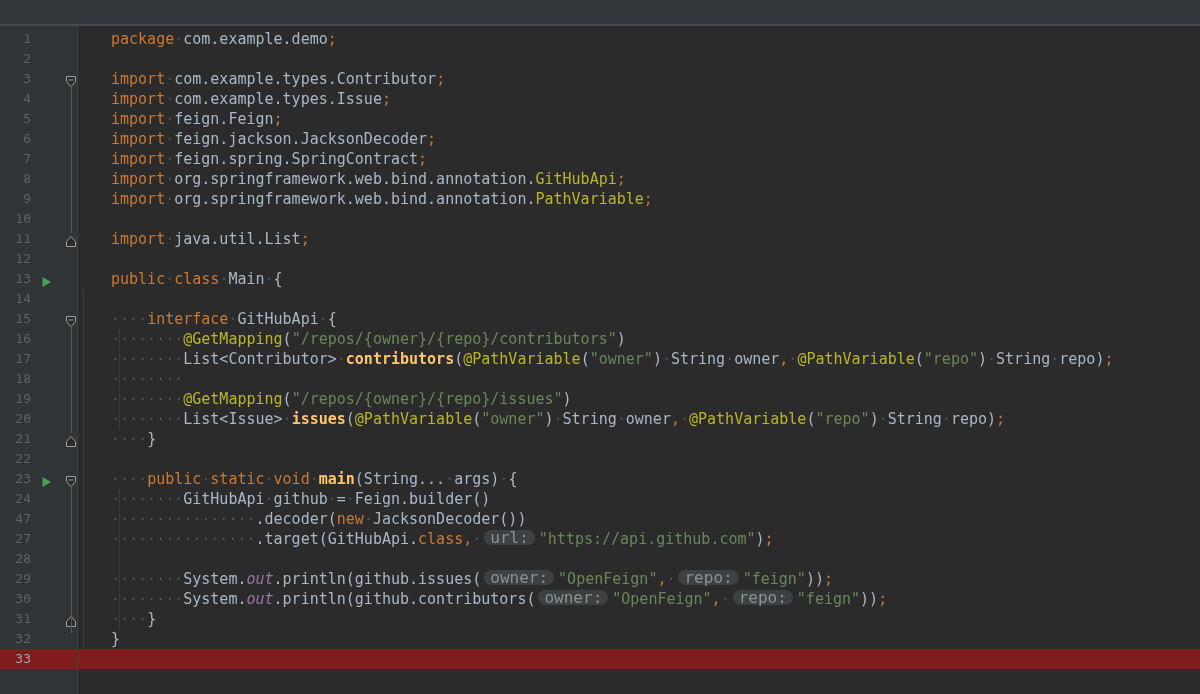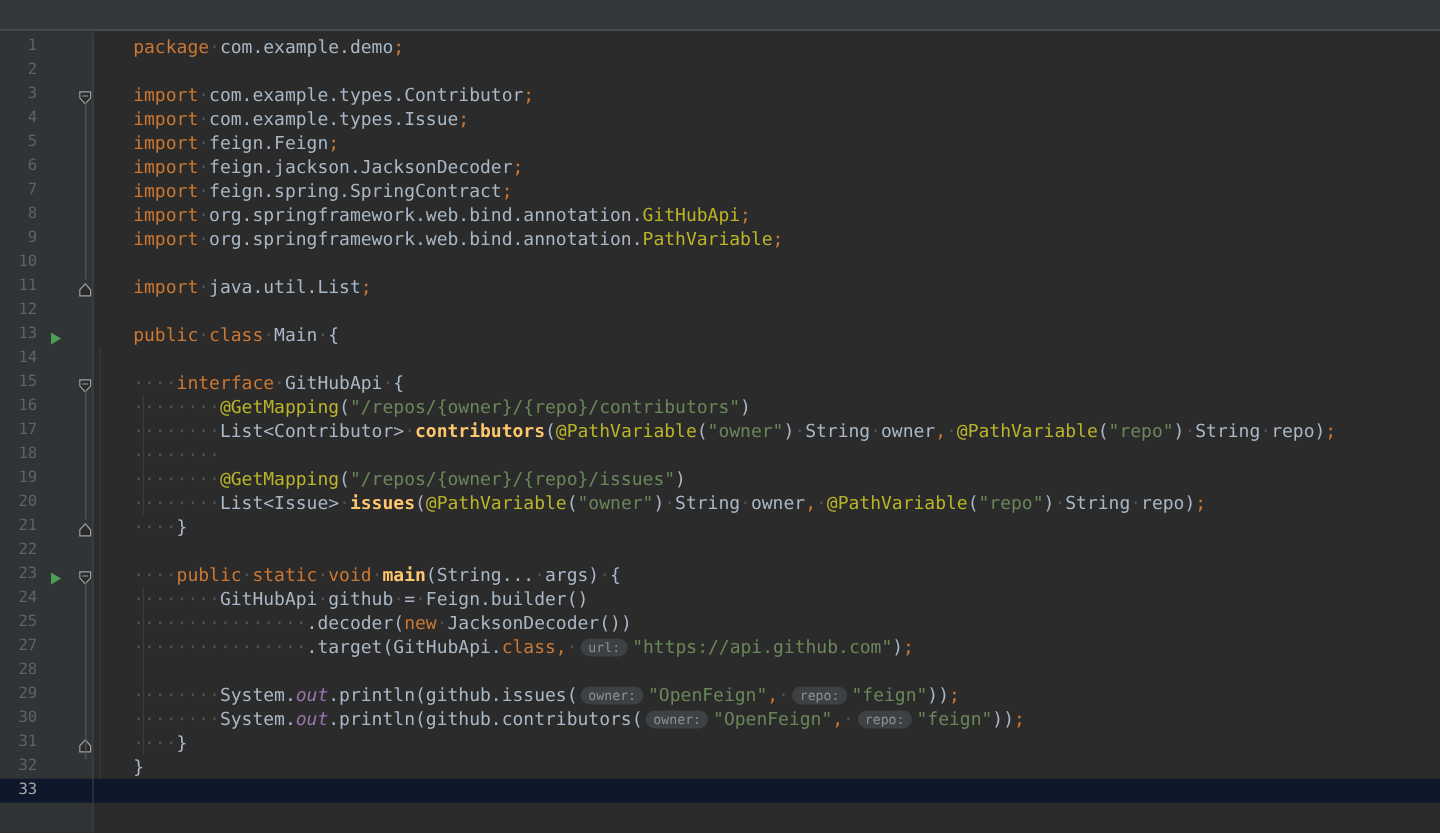--- a/index.html
+++ b/index.html
@@ -24,21 +24,21 @@
     background:#2B2B2B;
     padding-top:3px;
     overflow:hidden;
   }
   #gutter-strip {
     position:absolute; left:0; top:0; bottom:0; width:78px;
     background:#313437;
     border-right:1px solid #3C3F42;
   }
   .row { position:relative; display:flex; height:20px; line-height:20px; }
-  .row.caret { background:#0f172a; }
+  .row.caret { background:#7f1d1d; }
   .gutter {
     position:relative; flex:0 0 78px; height:20px;
     border-right:1px solid #3C3F42;
   }
   .lnum {
     position:absolute; left:0; top:0; width:31px; text-align:right;
     font-size:13px; color:#606366; line-height:20px;
   }
   .row.caret .lnum { color:#A5A6A8; }
   .gicon { position:absolute; top:4px; display:block; }
@@ -55,21 +55,21 @@
   .tok-k { color:var(--c-keyword,#CC7832); }
   .tok-p { color:var(--c-plain,#A9B7C6); }
   .tok-s { color:var(--c-string,#6A8759); }
   .tok-a { color:var(--c-annotation,#BBB529); }
   .tok-m { color:var(--c-method,#FFC66D); font-weight:bold; }
   .tok-i { color:var(--c-plain,#A9B7C6); }
   .tok-f { color:var(--c-field,#9876AA); font-style:italic; }
   .tok-h {
     display:inline-block; vertical-align:1px;
     background:var(--c-inlay-bg,#3D4144); color:var(--c-inlay-fg,#8C9194);
-    font-size:11px; line-height:15px; padding:0 6px;
+    font-size:16px; line-height:15px; padding:0 6px;
     border-radius:8px; margin:0 4px 0 3px;
   }
   .ws { color:var(--c-whitespace,#4E5254); }
 
   .fold-range-line { position:absolute; width:1px; background:#55585B; pointer-events:none; }
   .iguide { position:absolute; width:1px; background:#383C3F; pointer-events:none; }
 </style>
 </head>
 <body>
 
@@ -241,21 +241,21 @@
           <div class="code"><span class="tok-p"><span class="ws">····</span></span><span class="tok-k">public<span class="ws">·</span>static<span class="ws">·</span>void</span><span class="tok-p"><span class="ws">·</span></span><span class="tok-m">main</span><span class="tok-p">(String...<span class="ws">·</span>args)<span class="ws">·</span>{</span></div>
         </div>
         <div class="row">
           <div class="gutter">
             <span class="lnum">24</span>
           </div>
           <div class="code"><span class="tok-p"><span class="ws">········</span>GitHubApi<span class="ws">·</span>github<span class="ws">·</span>=<span class="ws">·</span>Feign.</span><span class="tok-i">builder</span><span class="tok-p">()</span></div>
         </div>
         <div class="row">
           <div class="gutter">
-            <span class="lnum">25</span>
+            <span class="lnum">47</span>
           </div>
           <div class="code"><span class="tok-p"><span class="ws">················</span>.decoder(</span><span class="tok-k">new</span><span class="tok-p"><span class="ws">·</span>JacksonDecoder())</span></div>
         </div>
         <div class="row">
           <div class="gutter">
             <span class="lnum">27</span>
           </div>
           <div class="code"><span class="tok-p"><span class="ws">················</span>.target(GitHubApi.</span><span class="tok-k">class</span><span class="tok-k">,</span><span class="tok-p"><span class="ws">·</span></span><span class="tok-h">url:</span><span class="tok-s">"https://api.github.com"</span><span class="tok-p">)</span><span class="tok-k">;</span></div>
         </div>
         <div class="row">

